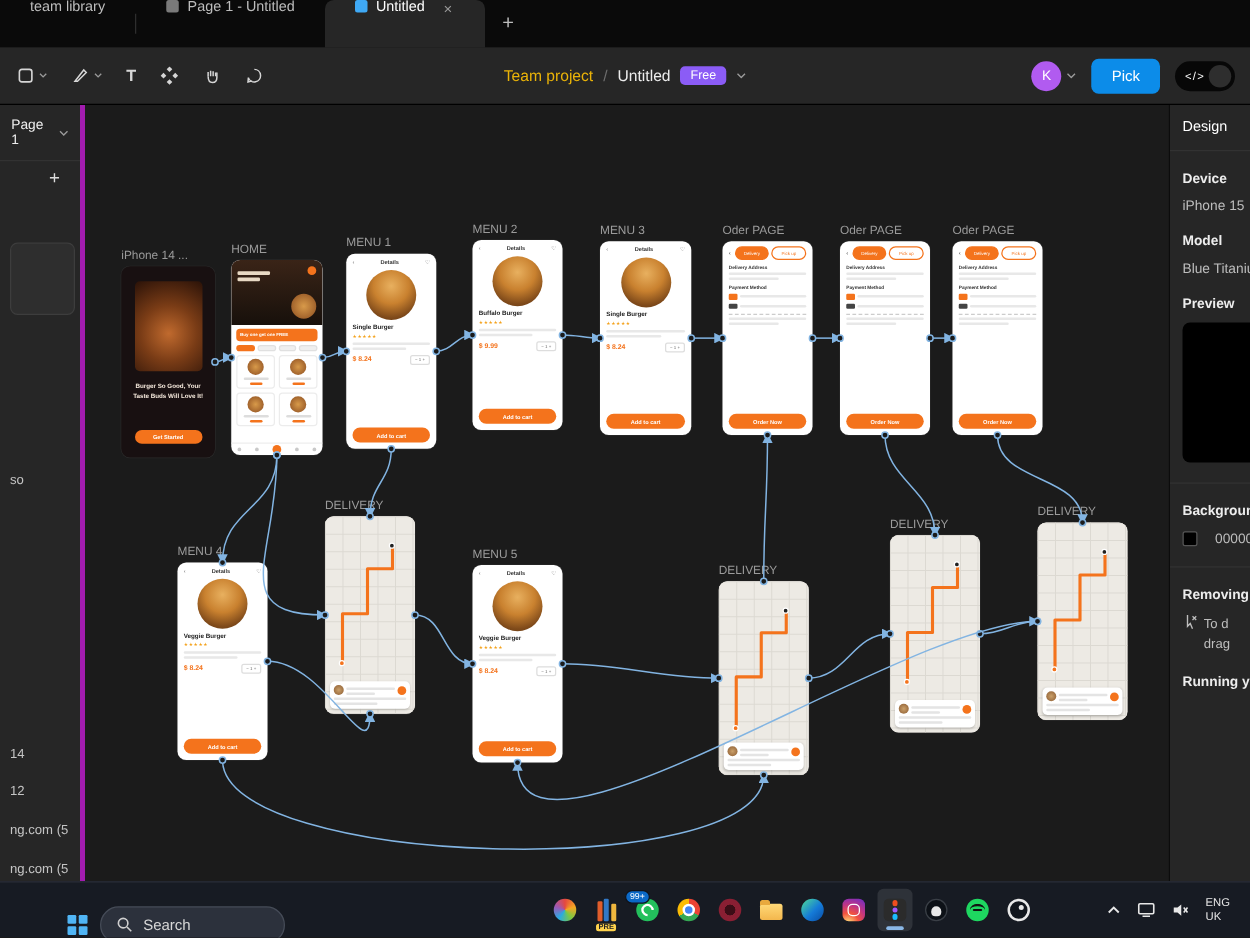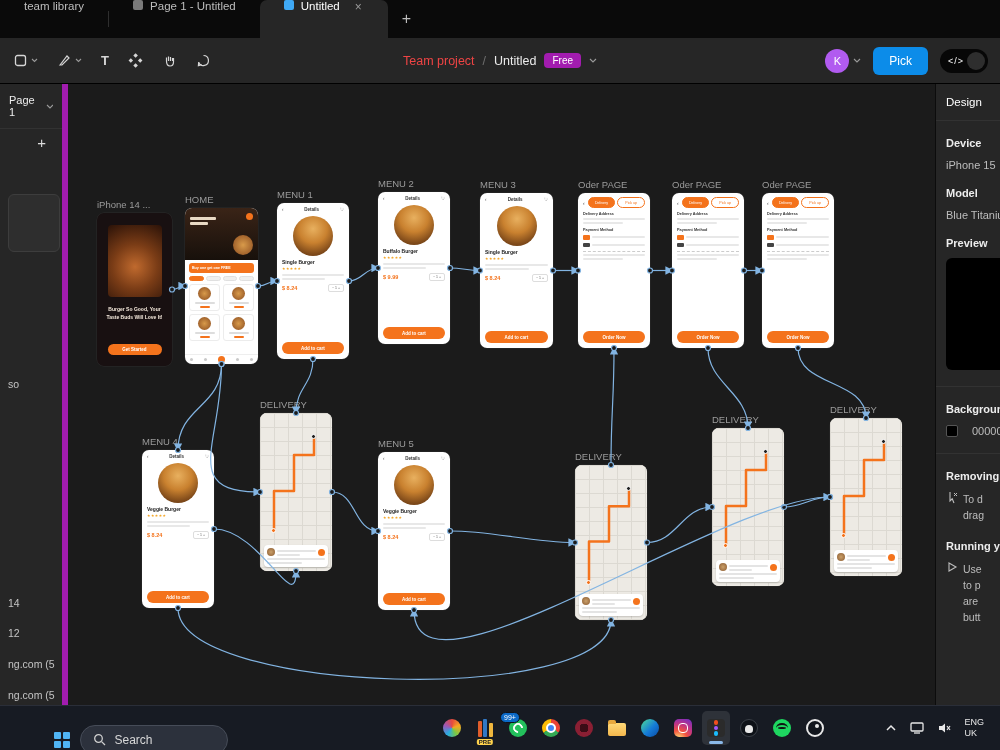--- a/index.html
+++ b/index.html
@@ -19,35 +19,35 @@
   .newtab{display:flex;align-items:center;padding:0 14px;color:#bdbdbd;font-size:16px}
 
   
   .toolbar{position:absolute;top:38px;left:0;right:0;height:46px;background:#262626;
     border-bottom:1px solid #000;display:flex;align-items:center}
   .tools{display:flex;align-items:center;gap:5px;padding-left:6px}
   .tool{display:flex;align-items:center;gap:3px;padding:6px 7px;border-radius:6px;color:#d6d6d6}
   .tool svg{display:block}
   .ttxt{font-size:13px;color:#d6d6d6;font-weight:bold;line-height:1}
   .tb-center{position:absolute;left:50%;transform:translateX(-50%);display:flex;align-items:center;gap:8px;font-size:12.5px}
-  .team{color:#ef4444}.slash{color:#6e6e6e}.fname{color:#ececec}
-  .badge-free{background:#a21caf;color:#fff;font-size:10px;padding:2px 8px;border-radius:4px}
+  .team{color:#eab308}.slash{color:#6e6e6e}.fname{color:#ececec}
+  .badge-free{background:#8b5cf6;color:#fff;font-size:10px;padding:2px 8px;border-radius:4px}
   .tb-right{margin-left:auto;display:flex;align-items:center;gap:12px;padding-right:12px}
   .avatar-wrap{display:flex;align-items:center;gap:4px}
   .avatar{width:24px;height:24px;border-radius:50%;background:#b15bf0;color:#fff;font-size:11px;
     display:flex;align-items:center;justify-content:center}
   .share{background:#0c8ce9;color:#fff;border:0;border-radius:6px;font-size:12px;padding:7px 16px;
     font-family:"Liberation Sans",sans-serif}
   .devtoggle{position:relative;width:48px;height:24px;border-radius:12px;background:#070707;
     display:flex;align-items:center;padding-left:8px;font-size:9px;letter-spacing:1px;color:#fff}
   .devknob{position:absolute;right:3px;top:3px;width:18px;height:18px;border-radius:50%;background:#2e2e2e}
 
   
   .leftpanel{position:absolute;top:84px;left:0;width:68px;bottom:45px;background:#262626;
-    border-right:6px solid #a21caf;overflow:hidden}
+    border-right:4px solid #a21caf;overflow:hidden}
   .lp-page{display:flex;align-items:center;gap:5px;padding:10px 9px;color:#ededed;font-size:11px;
     border-bottom:1px solid #323232}
   .lp-plus{position:absolute;top:50px;right:16px;font-size:15px;color:#dcdcdc}
   .lp-thumb{position:absolute;top:110px;left:8px;width:52px;height:58px;border:1px solid #3d3d3d;
     border-radius:6px;background:#2e2e2e}
   .lp-item{position:absolute;left:8px;white-space:nowrap;color:#c4c4c4;font-size:10.5px}
 
   
   .rightpanel{position:absolute;top:84px;right:0;width:65px;bottom:45px;background:#262626;
     border-left:1px solid #0c0c0c;overflow:hidden}
@@ -698,31 +698,20 @@
       <svg width="12" height="14">
         <path d="M4 1 v9 l2.2 -2.2 L8 12" fill="none" stroke="#bdbdbd" stroke-width="1.1"></path>
         <path d="M8 2 l3 3 M11 2 l-3 3" stroke="#bdbdbd" stroke-width="1"></path>
       </svg>
       <div class="rp-lines">
         <div>To d</div>
         <div>drag</div>
       </div>
     </div>
     <div class="rp-sec">Running y</div>
-    <div class="rp-iconrow">
-      <svg width="12" height="12">
-          <polygon points="3,2 10,6 3,10" fill="none" stroke="#bdbdbd" stroke-width="1.1"></polygon>
-        </svg>
-      <div class="rp-lines">
-        <div>Use</div>
-        <div>to p</div>
-        <div>are</div>
-        <div>butt</div>
-      </div>
-    </div>
   </aside>
 
   <footer class="taskbar">
     <div class="tb-left">
       <div class="startbtn">
         <div class="winlogo">
             <i></i>
             <i></i>
             <i></i>
             <i></i>

